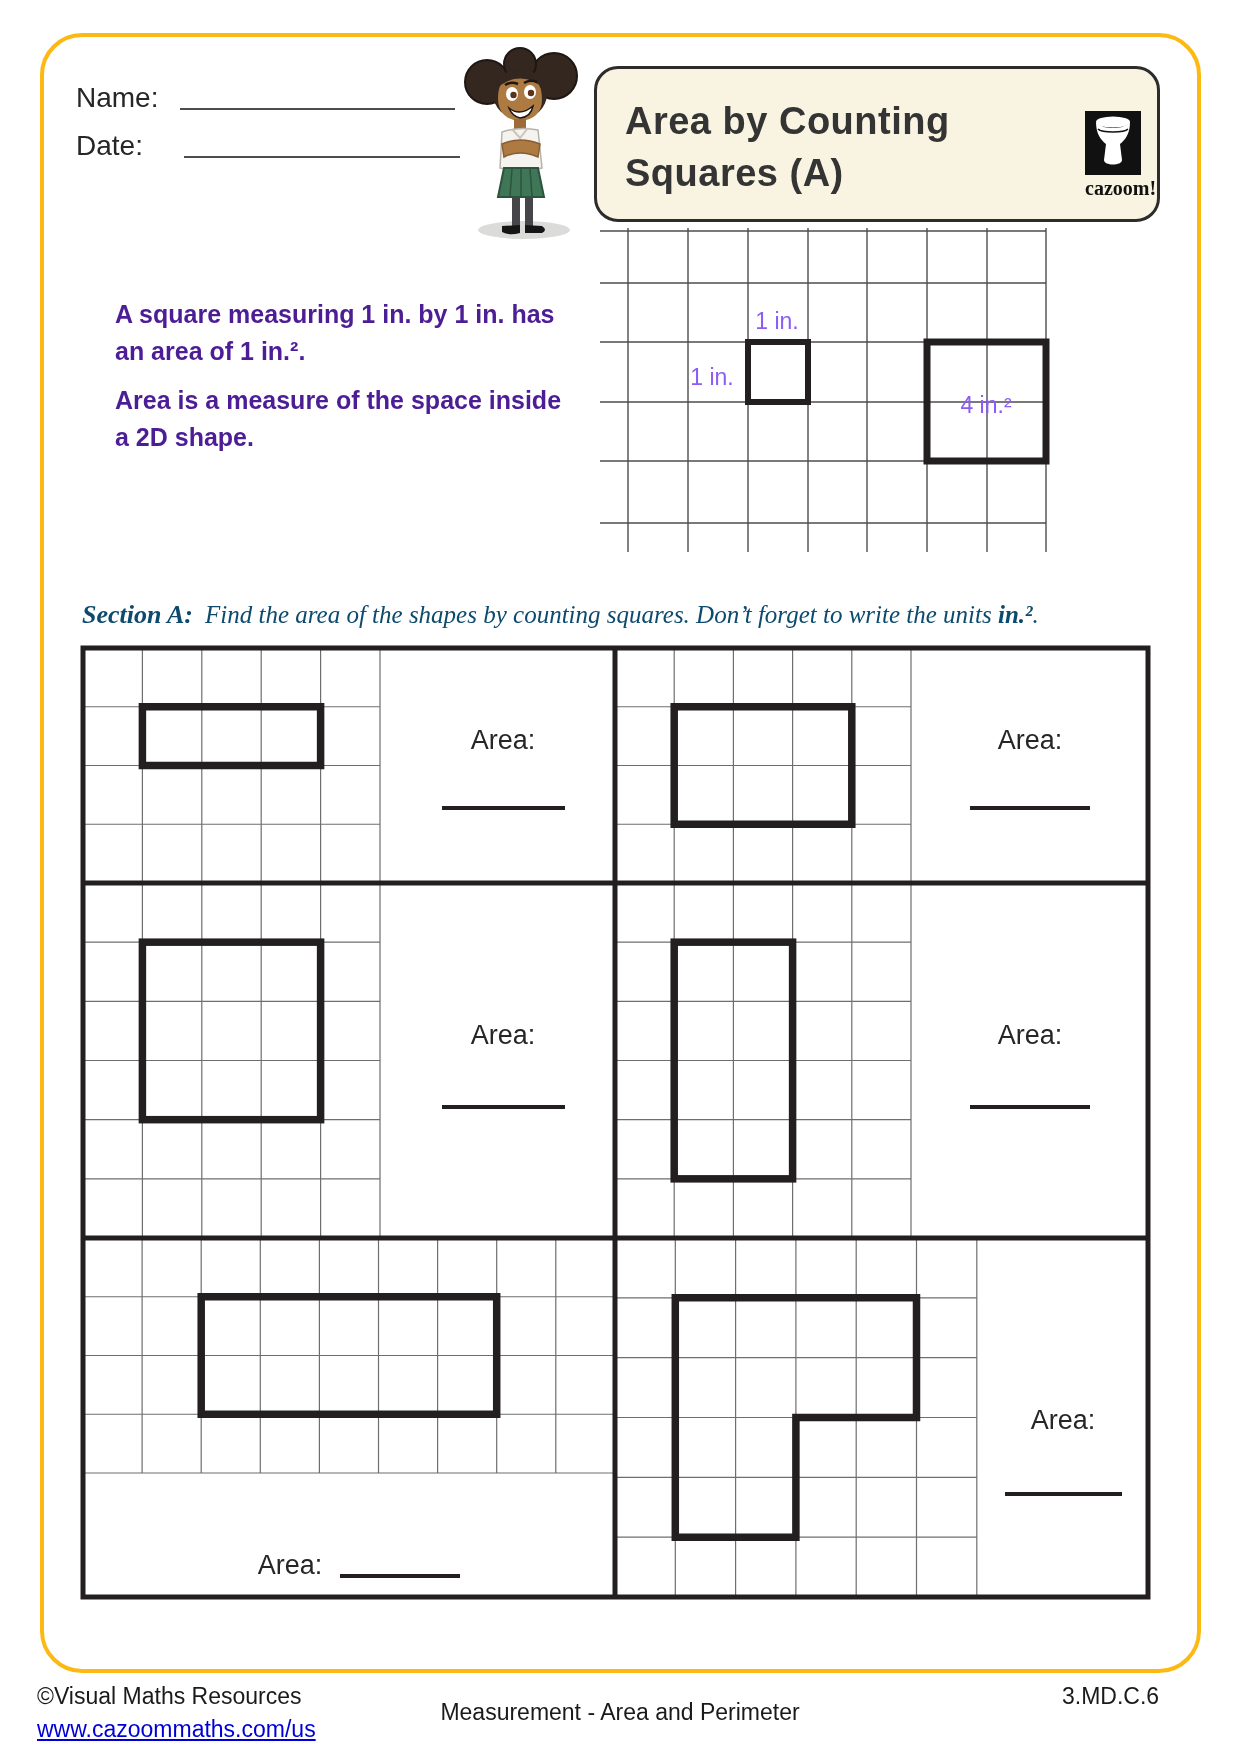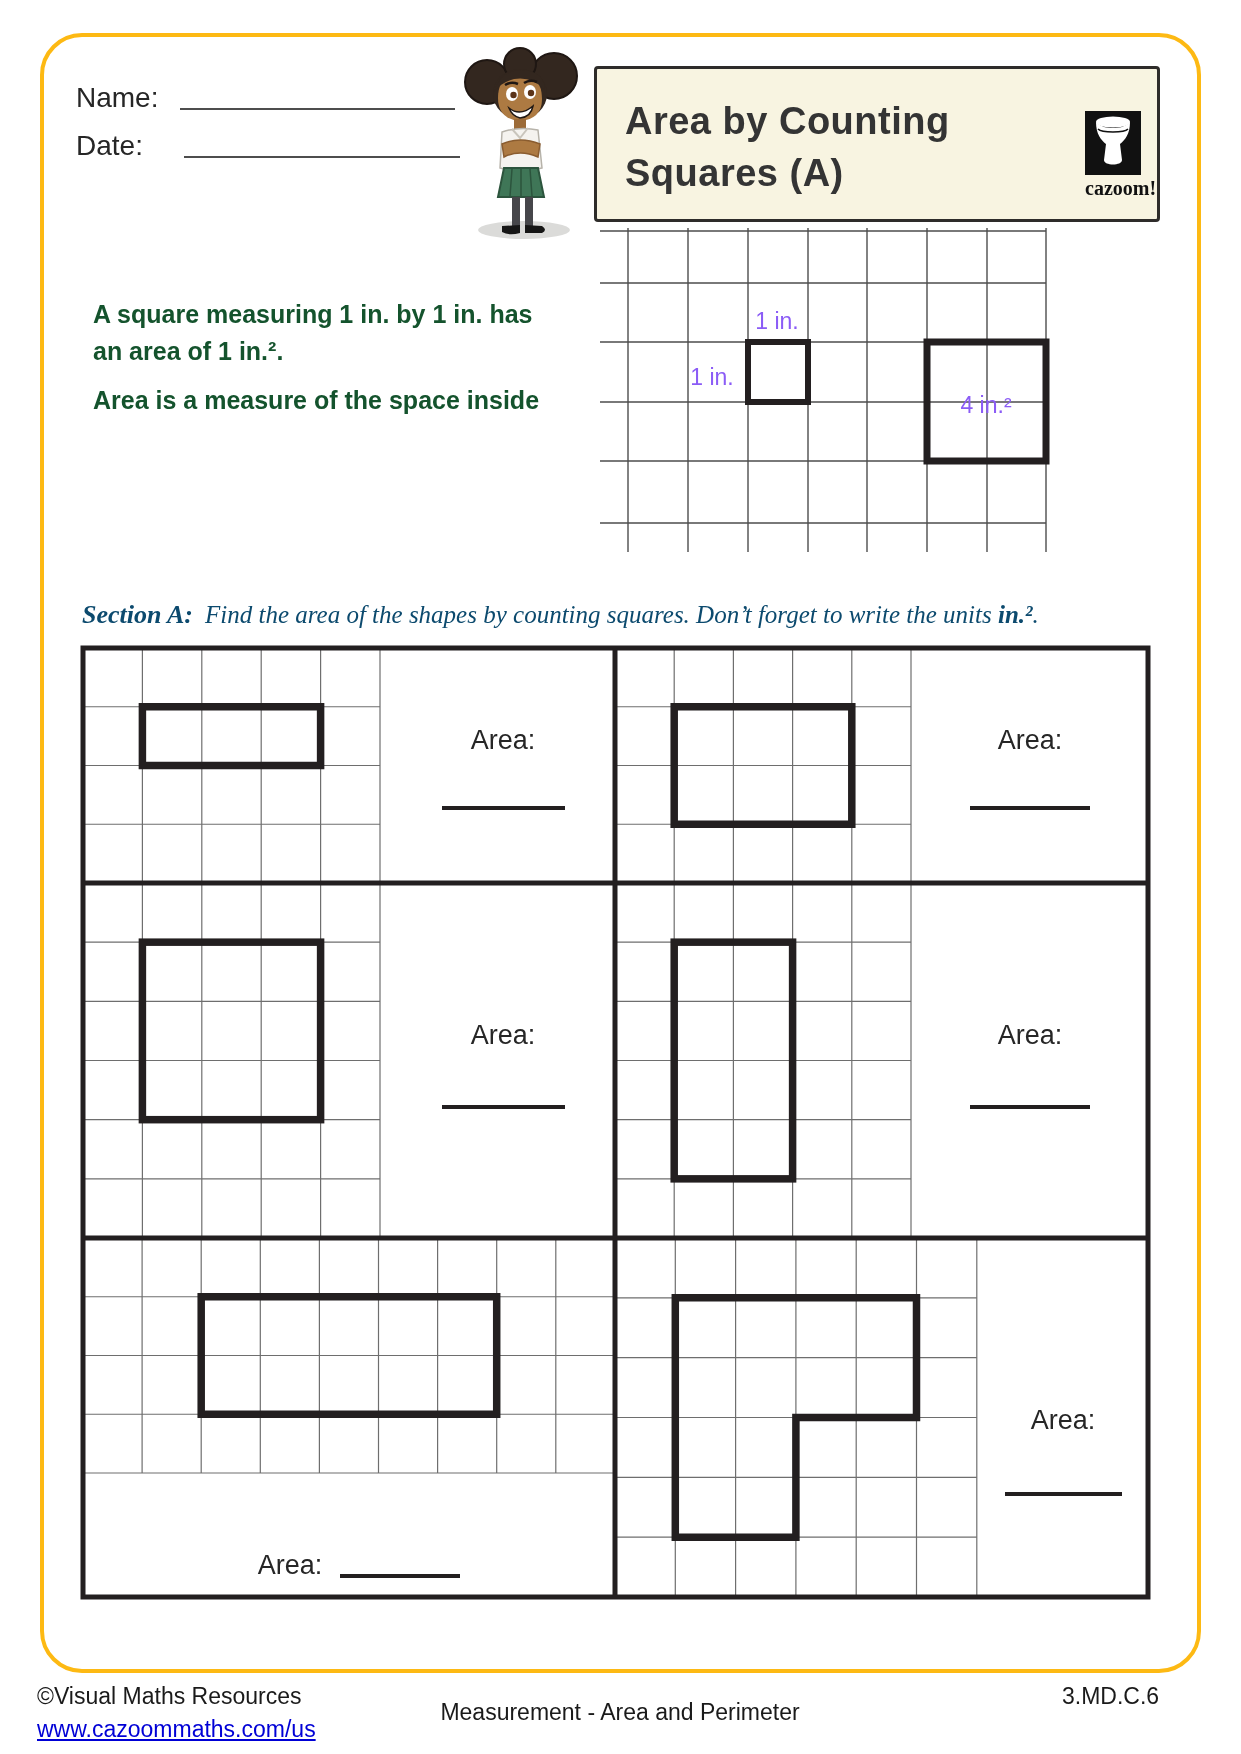--- a/index.html
+++ b/index.html
@@ -5,26 +5,26 @@
   html,body{margin:0;padding:0;background:#ffffff;}
   .page{position:relative;width:1241px;height:1754px;background:#ffffff;overflow:hidden;
         font-family:"Liberation Sans",sans-serif;color:#262626;}
   .abs{position:absolute;}
   .ctr{transform:translate(-50%,-50%);}
   .page-border{position:absolute;left:40px;top:33px;width:1153px;height:1632px;
                border:4px solid #FDB913;border-radius:42px;}
   .field-label{font-size:28px;font-weight:normal;color:#262626;}
   .write-line{position:absolute;height:2px;background:#4d4d4d;}
   .title-box{position:absolute;left:594px;top:66px;width:566px;height:156px;
-             background:#f8f4e1;border:3.5px solid #2e2c2a;border-radius:4px;box-sizing:border-box;}
+             background:#f8f4e1;border:3.5px solid #2e2c2a;border-radius:24px;box-sizing:border-box;}
   .title-text{position:absolute;left:28px;top:26px;font-size:38px;font-weight:bold;
               line-height:52px;color:#343434;letter-spacing:.5px;}
   .logo-wrap{position:absolute;left:488px;top:42px;width:62px;text-align:center;}
   .logo-text{font-family:"Liberation Serif",serif;font-weight:bold;font-size:20px;color:#111;margin-top:2px;}
-  .intro{font-size:25px;font-weight:bold;color:#14532d;line-height:37px;white-space:nowrap;}
+  .intro{font-size:25px;font-weight:bold;color:#4c1d95;line-height:37px;white-space:nowrap;margin-left:22px;}
   .ex-label{font-size:23px;font-weight:normal;color:#8b5cf6;white-space:nowrap;}
   .section-a{font-family:"Liberation Serif",serif;font-style:italic;font-size:25px;color:#0c4a6e;white-space:nowrap;}
   .section-a .sec-label{font-weight:bold;font-size:26px;}
   .section-a .sec-units{font-weight:bold;}
   .area-label{position:absolute;font-size:27px;font-weight:normal;color:#262626;white-space:nowrap;
               transform:translate(-50%,-50%);}
   .answer-line{position:absolute;height:4px;background:#231f20;}
   .footer-text{font-size:23px;color:#1a1a1a;white-space:nowrap;}
   .footer-link{font-size:23px;color:#0000d6;text-decoration:underline;white-space:nowrap;text-align:right;}
   svg{display:block;}
@@ -83,20 +83,21 @@
       <div class="logo-text">cazoom!</div>
     </div>
   </div>
 
   <div class="abs intro" style="left:93px;top:296px;">
     <div>A square measuring 1 in. by 1 in. has</div>
     <div>an area of 1 in.².</div>
   </div>
   <div class="abs intro" style="left:93px;top:382px;">
     <div>Area is a measure of the space inside</div>
+    <div>a 2D shape.</div>
   </div>
 
   <svg id="diagram" class="abs" style="left:0;top:0;" width="1241" height="1754" viewBox="0 0 1241 1754">
       <line x1="600" y1="231" x2="1046" y2="231" stroke="#4d4d4d" stroke-width="1.4"></line>
       <line x1="600" y1="283" x2="1046" y2="283" stroke="#4d4d4d" stroke-width="1.4"></line>
       <line x1="600" y1="342" x2="1046" y2="342" stroke="#4d4d4d" stroke-width="1.4"></line>
       <line x1="600" y1="402" x2="1046" y2="402" stroke="#4d4d4d" stroke-width="1.4"></line>
       <line x1="600" y1="461" x2="1046" y2="461" stroke="#4d4d4d" stroke-width="1.4"></line>
       <line x1="600" y1="523" x2="1046" y2="523" stroke="#4d4d4d" stroke-width="1.4"></line>
       <line x1="628" y1="228" x2="628" y2="552" stroke="#4d4d4d" stroke-width="1.4"></line>

